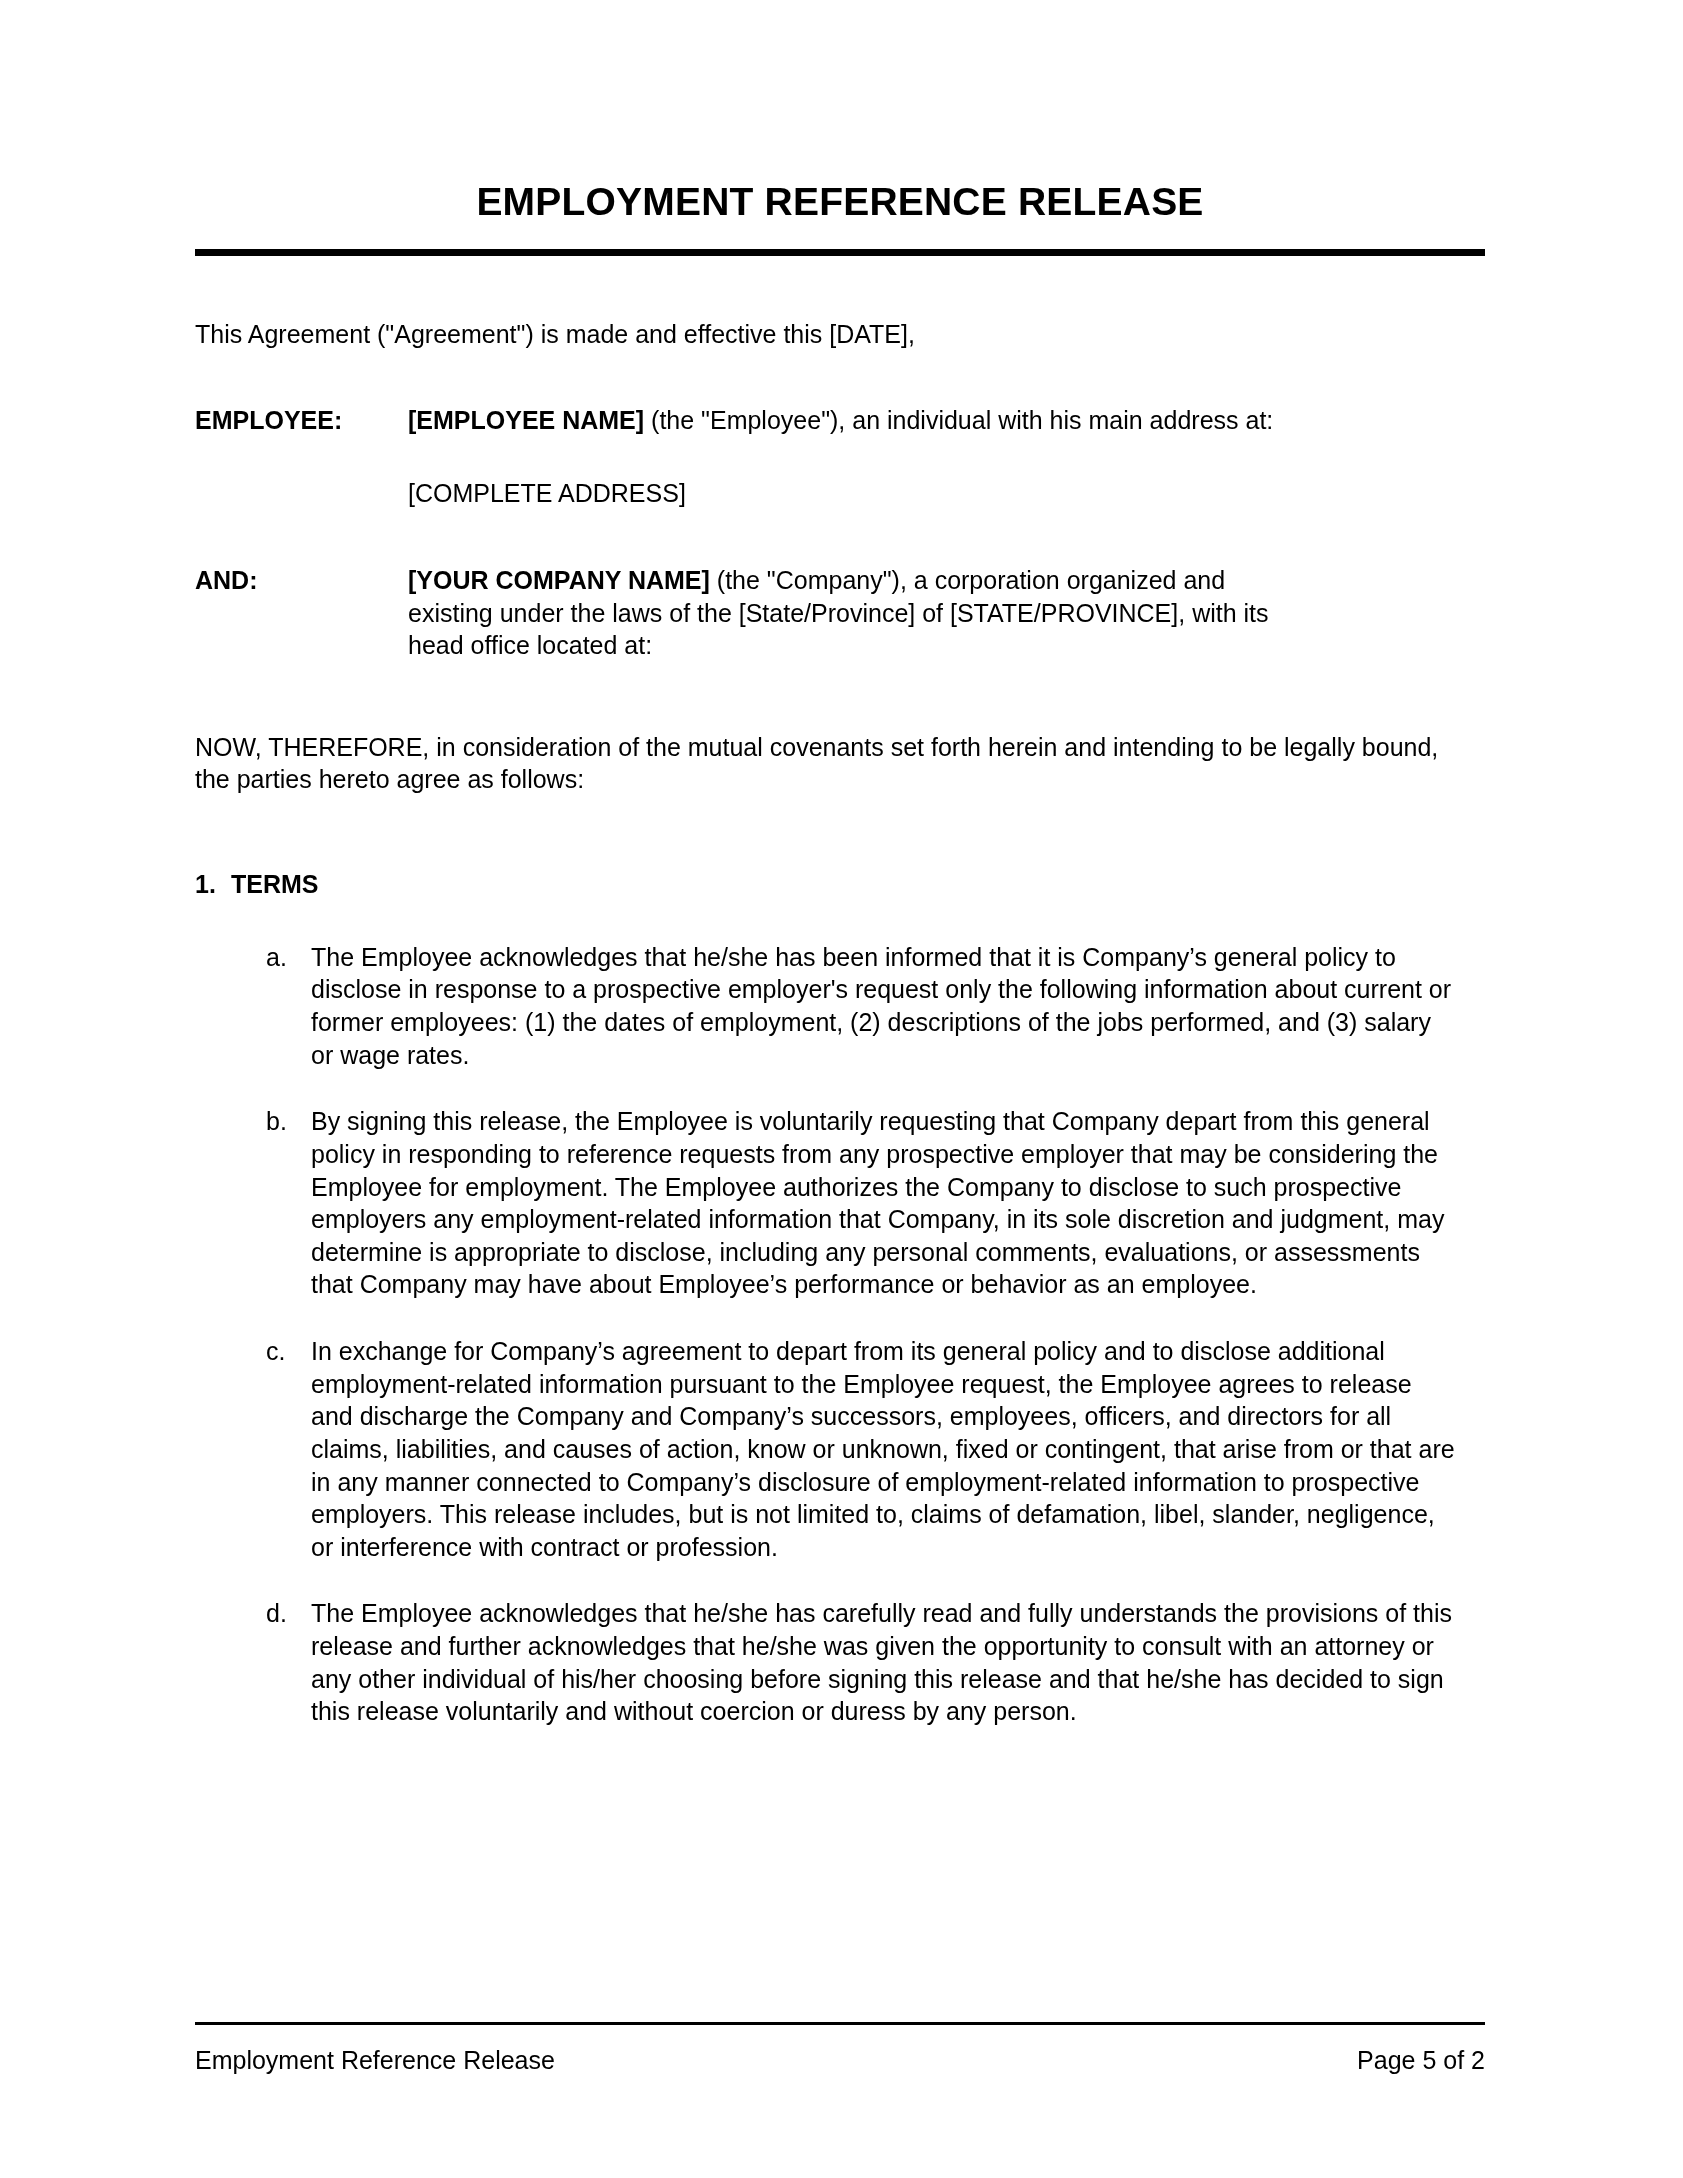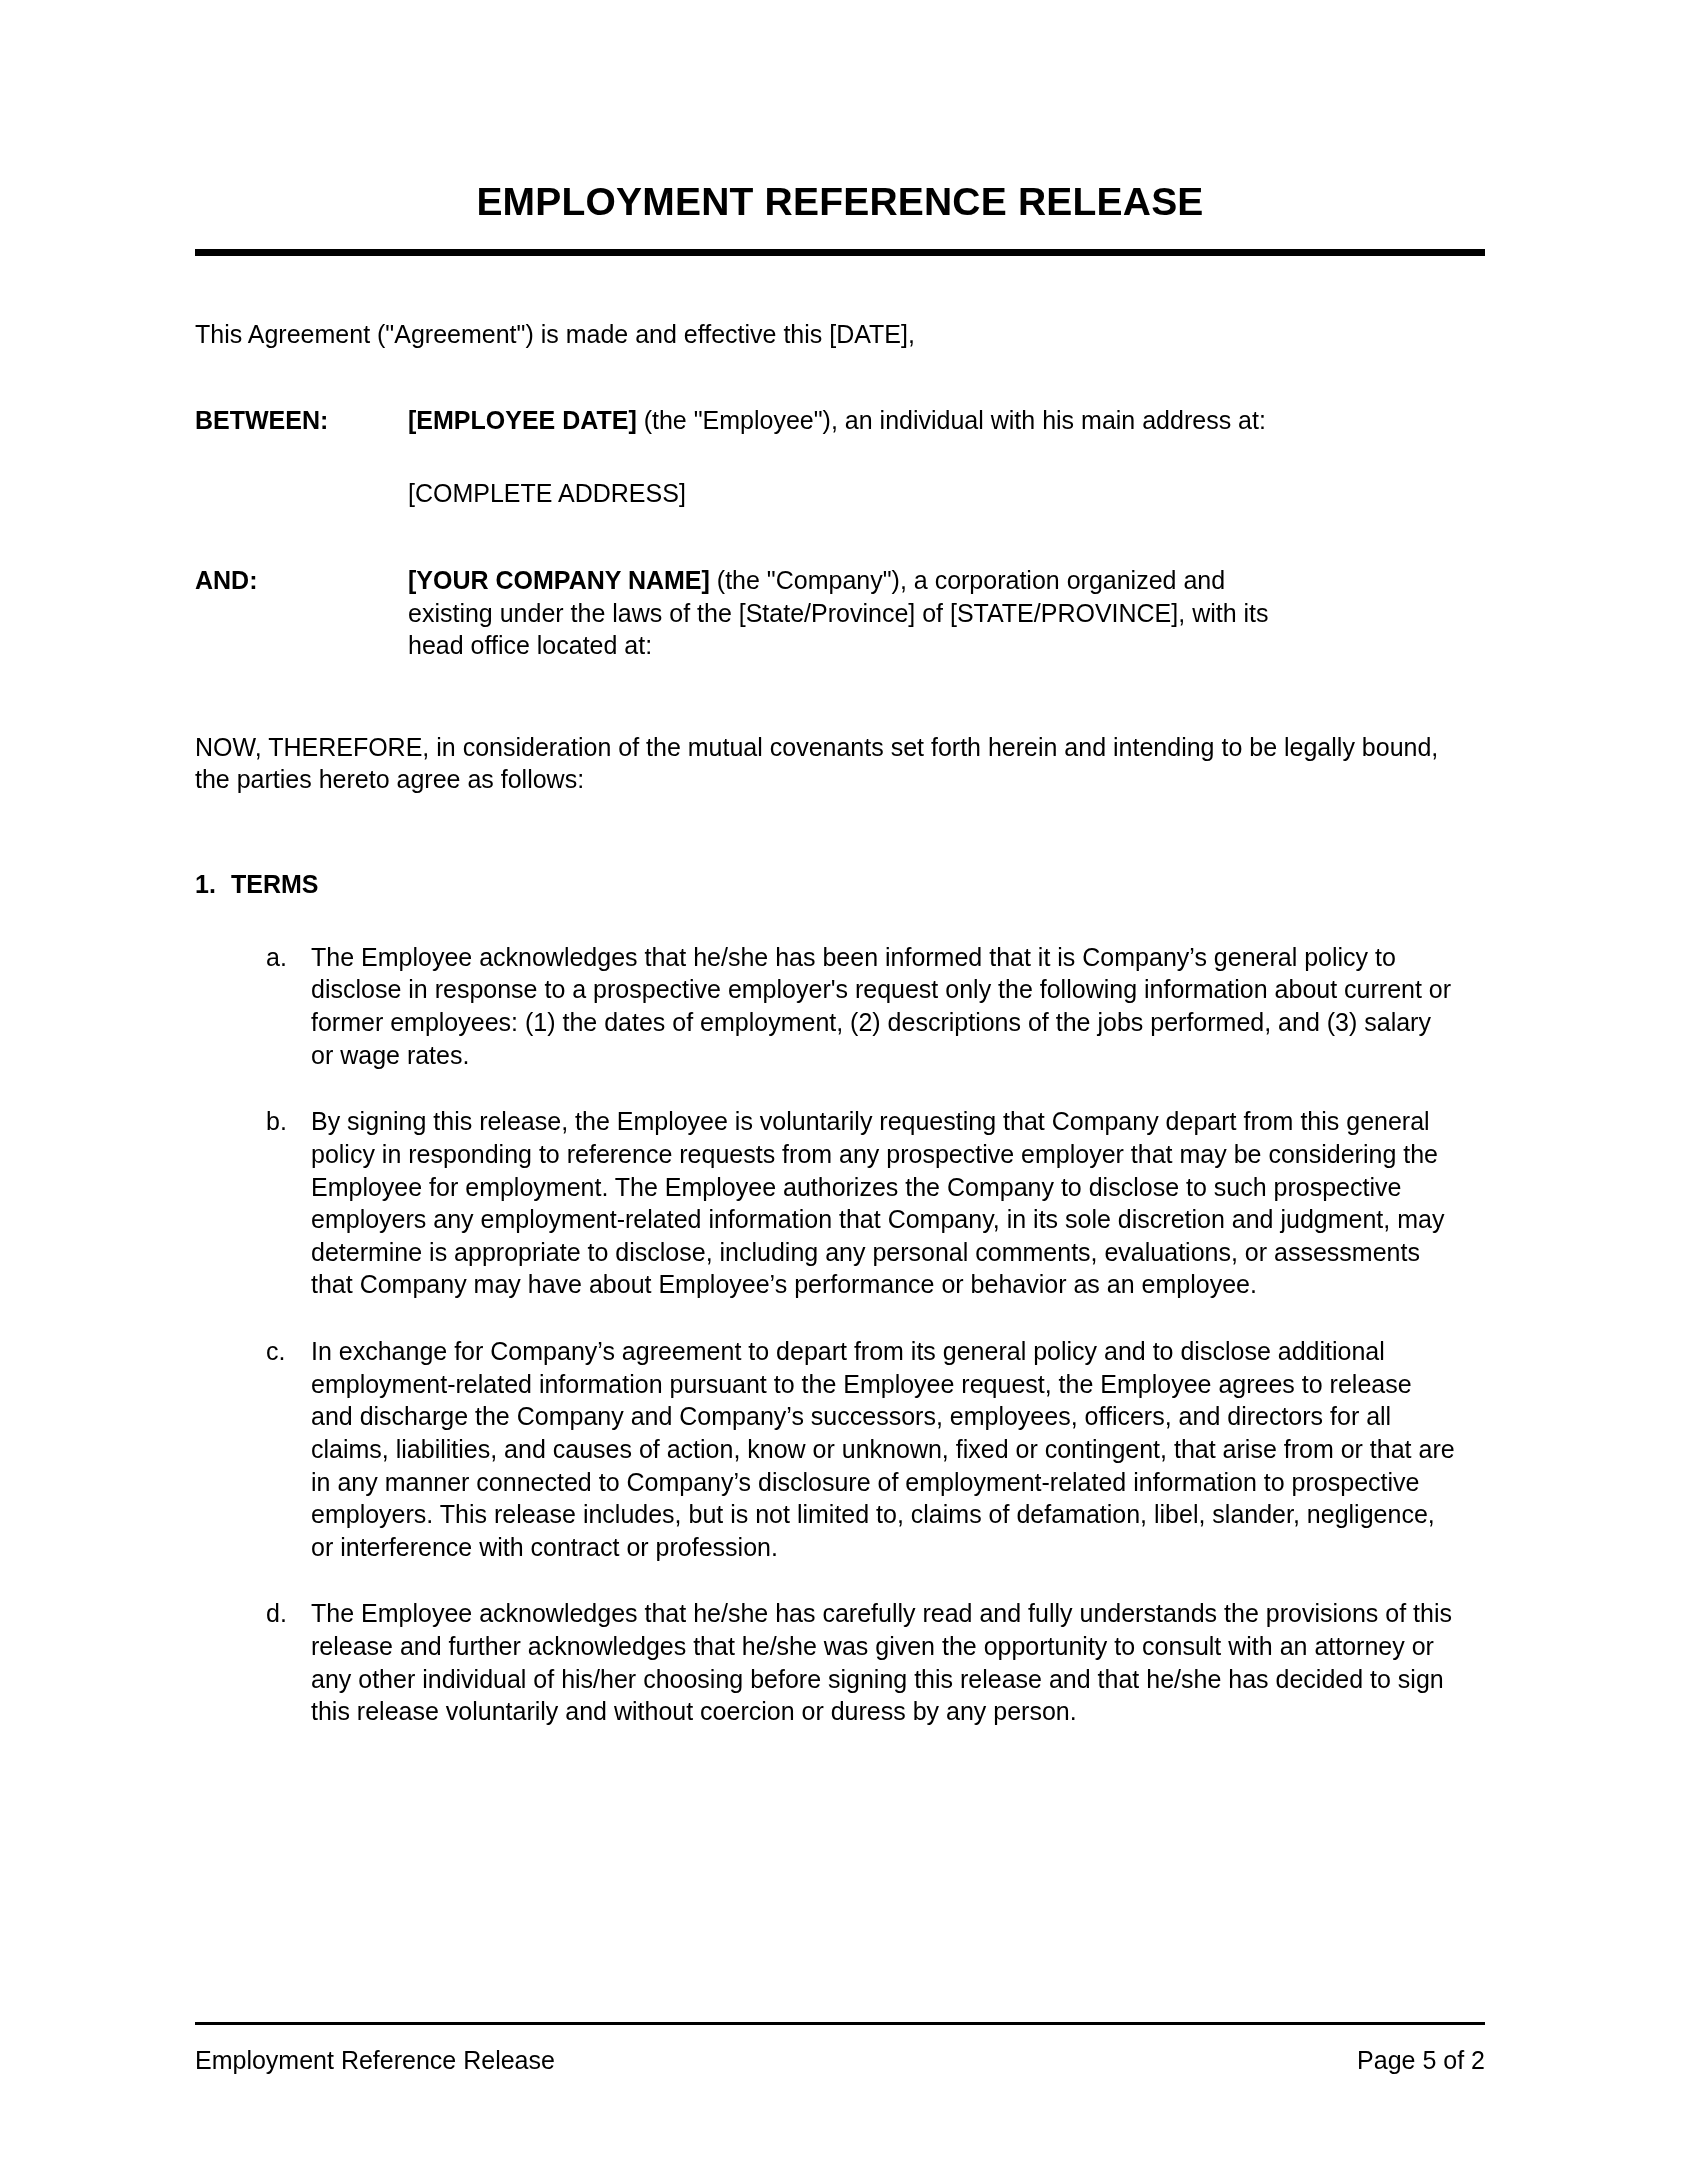--- a/index.html
+++ b/index.html
@@ -174,23 +174,23 @@
 
   <div class="content">
 
     <h1 class="doc-title">EMPLOYMENT REFERENCE RELEASE</h1>
 
     <div class="title-rule"></div>
 
     <p class="para intro">This Agreement ("Agreement") is made and effective this [DATE],</p>
 
     <div class="party-block between-block">
-      <div class="party-label">BETWEEN:</div>
+      <div class="party-label">EMPLOYEE:</div>
       <div class="party-body">
-        <p class="line-1"><span class="b">[EMPLOYEE DATE]</span><span> (the "Employee"), an individual with his main address at:</span></p>
+        <p class="line-1"><span class="b">[EMPLOYEE NAME]</span><span> (the "Employee"), an individual with his main address at:</span></p>
         <p class="party-addr">[COMPLETE ADDRESS]</p>
       </div>
     </div>
 
     <div class="party-block and-block">
       <div class="party-label">AND:</div>
       <div class="party-body">
         <p class="line-1"><span class="b">[YOUR COMPANY NAME]</span><span> (the "Company"), a corporation organized and existing under the laws of the [State/Province] of [STATE/PROVINCE], with its head office located at:</span></p>
       </div>
     </div>

